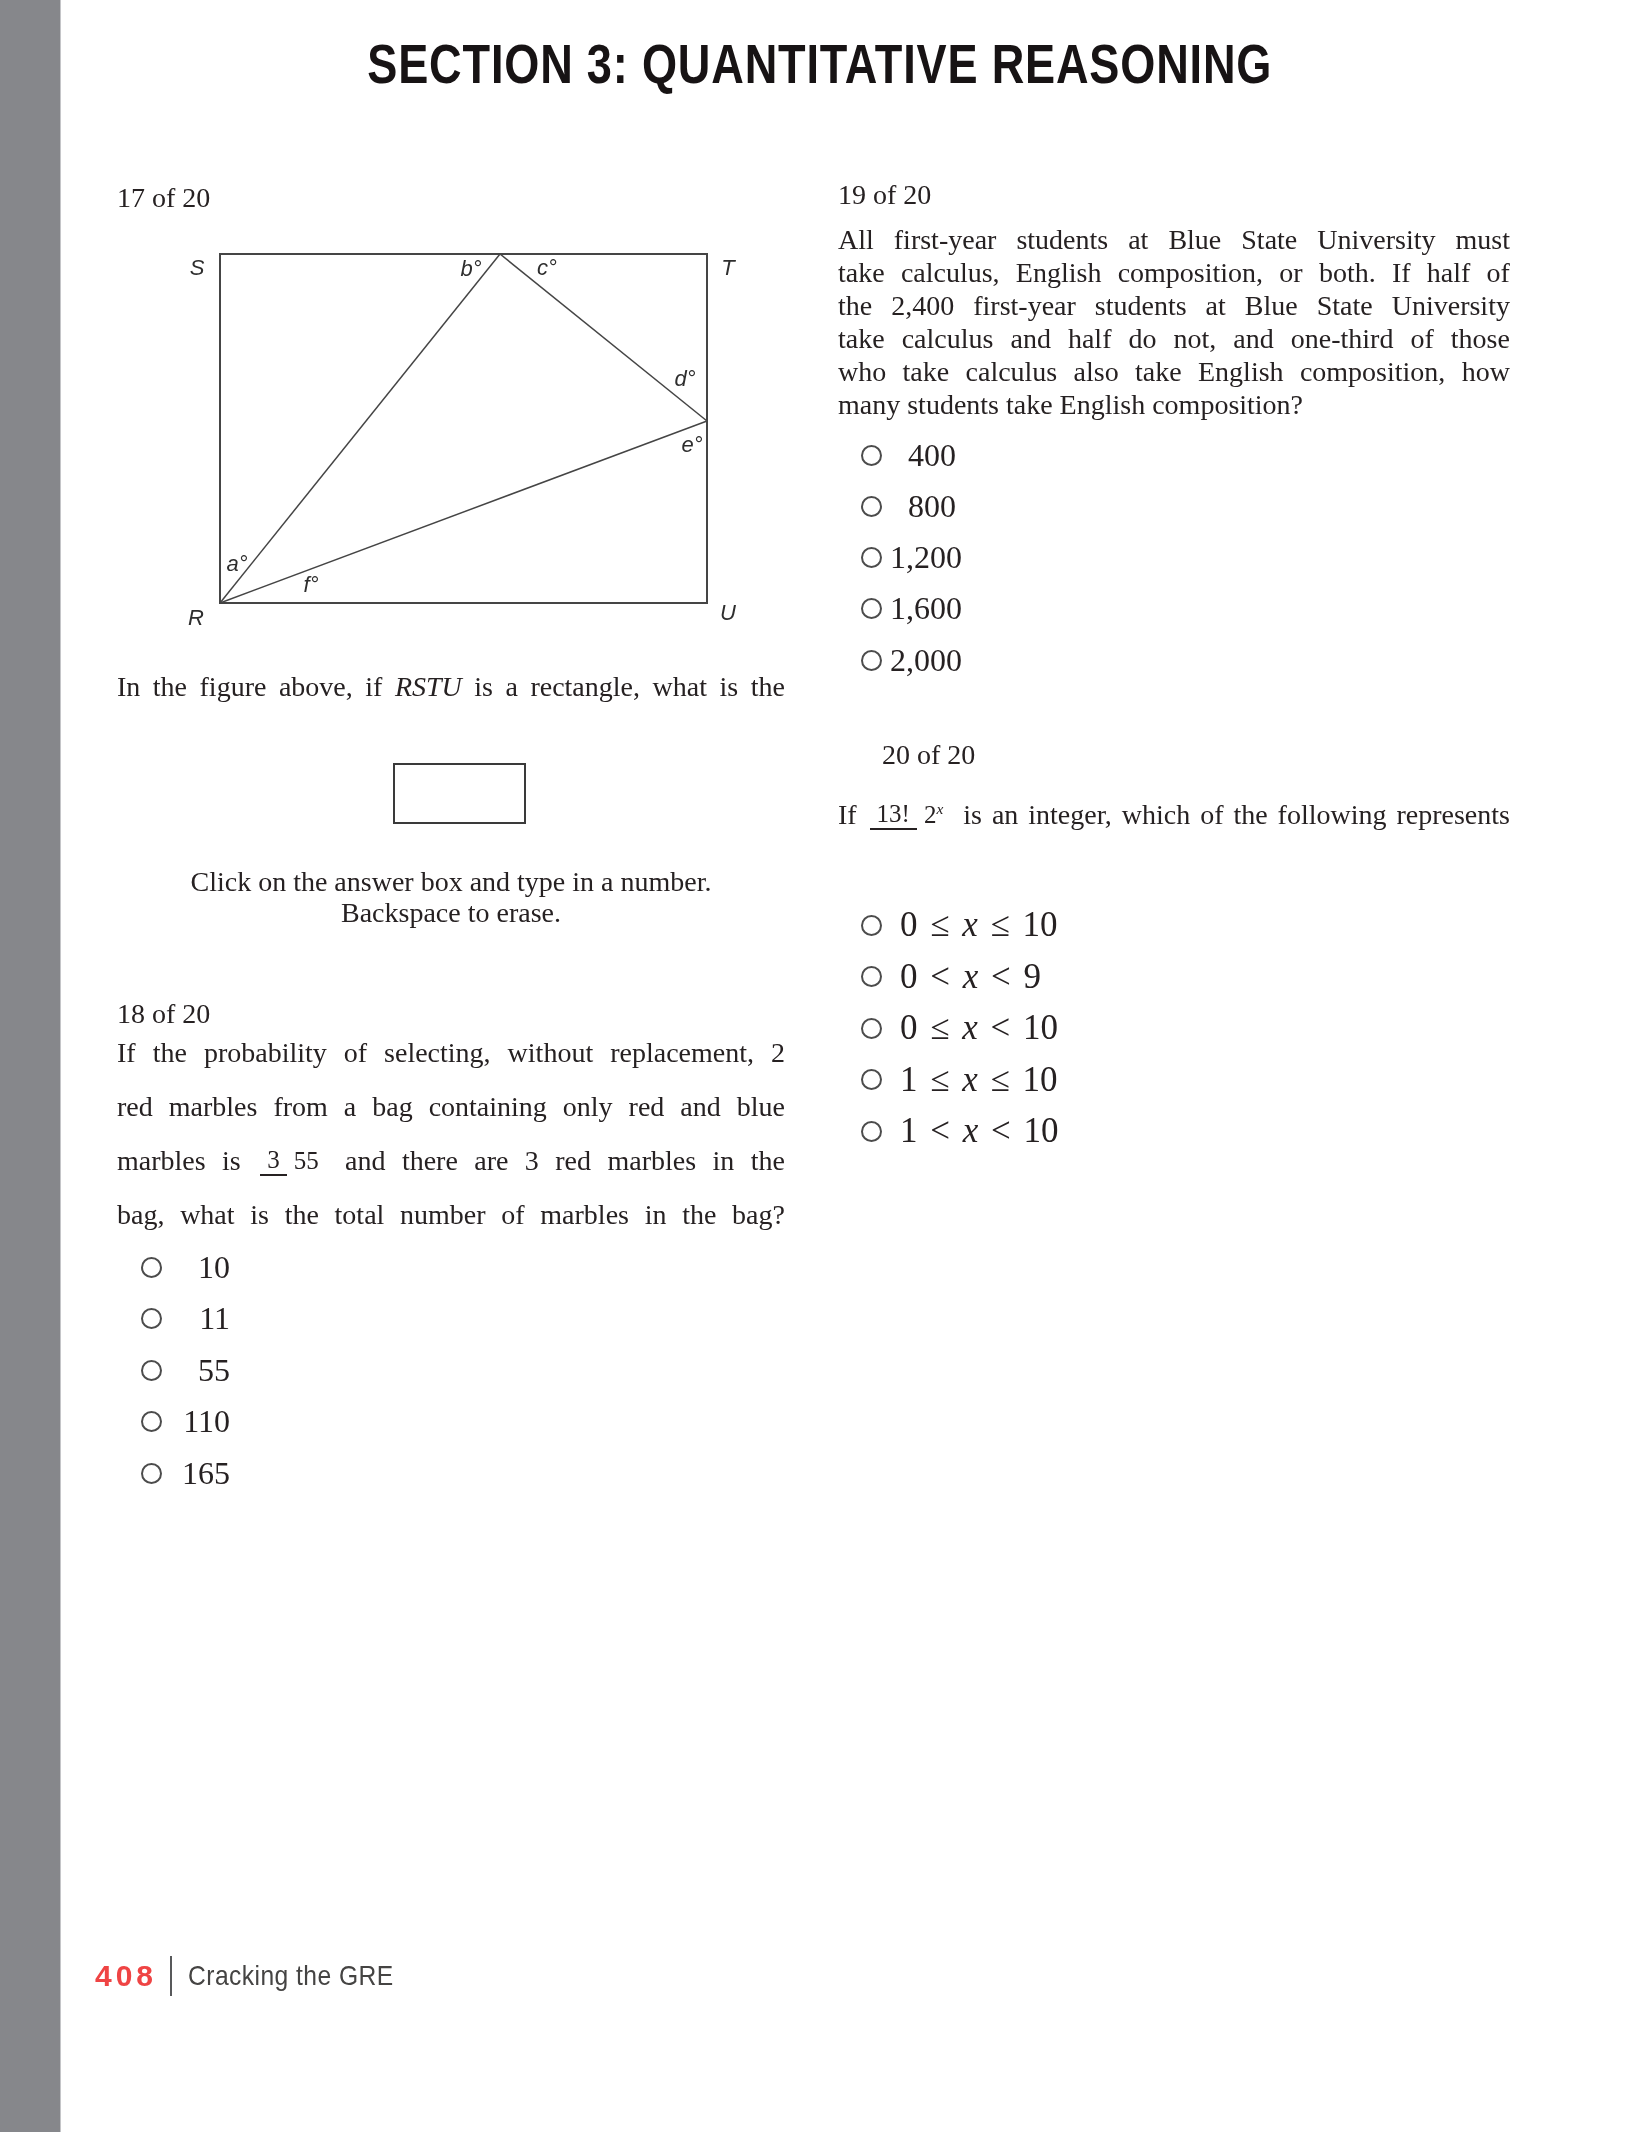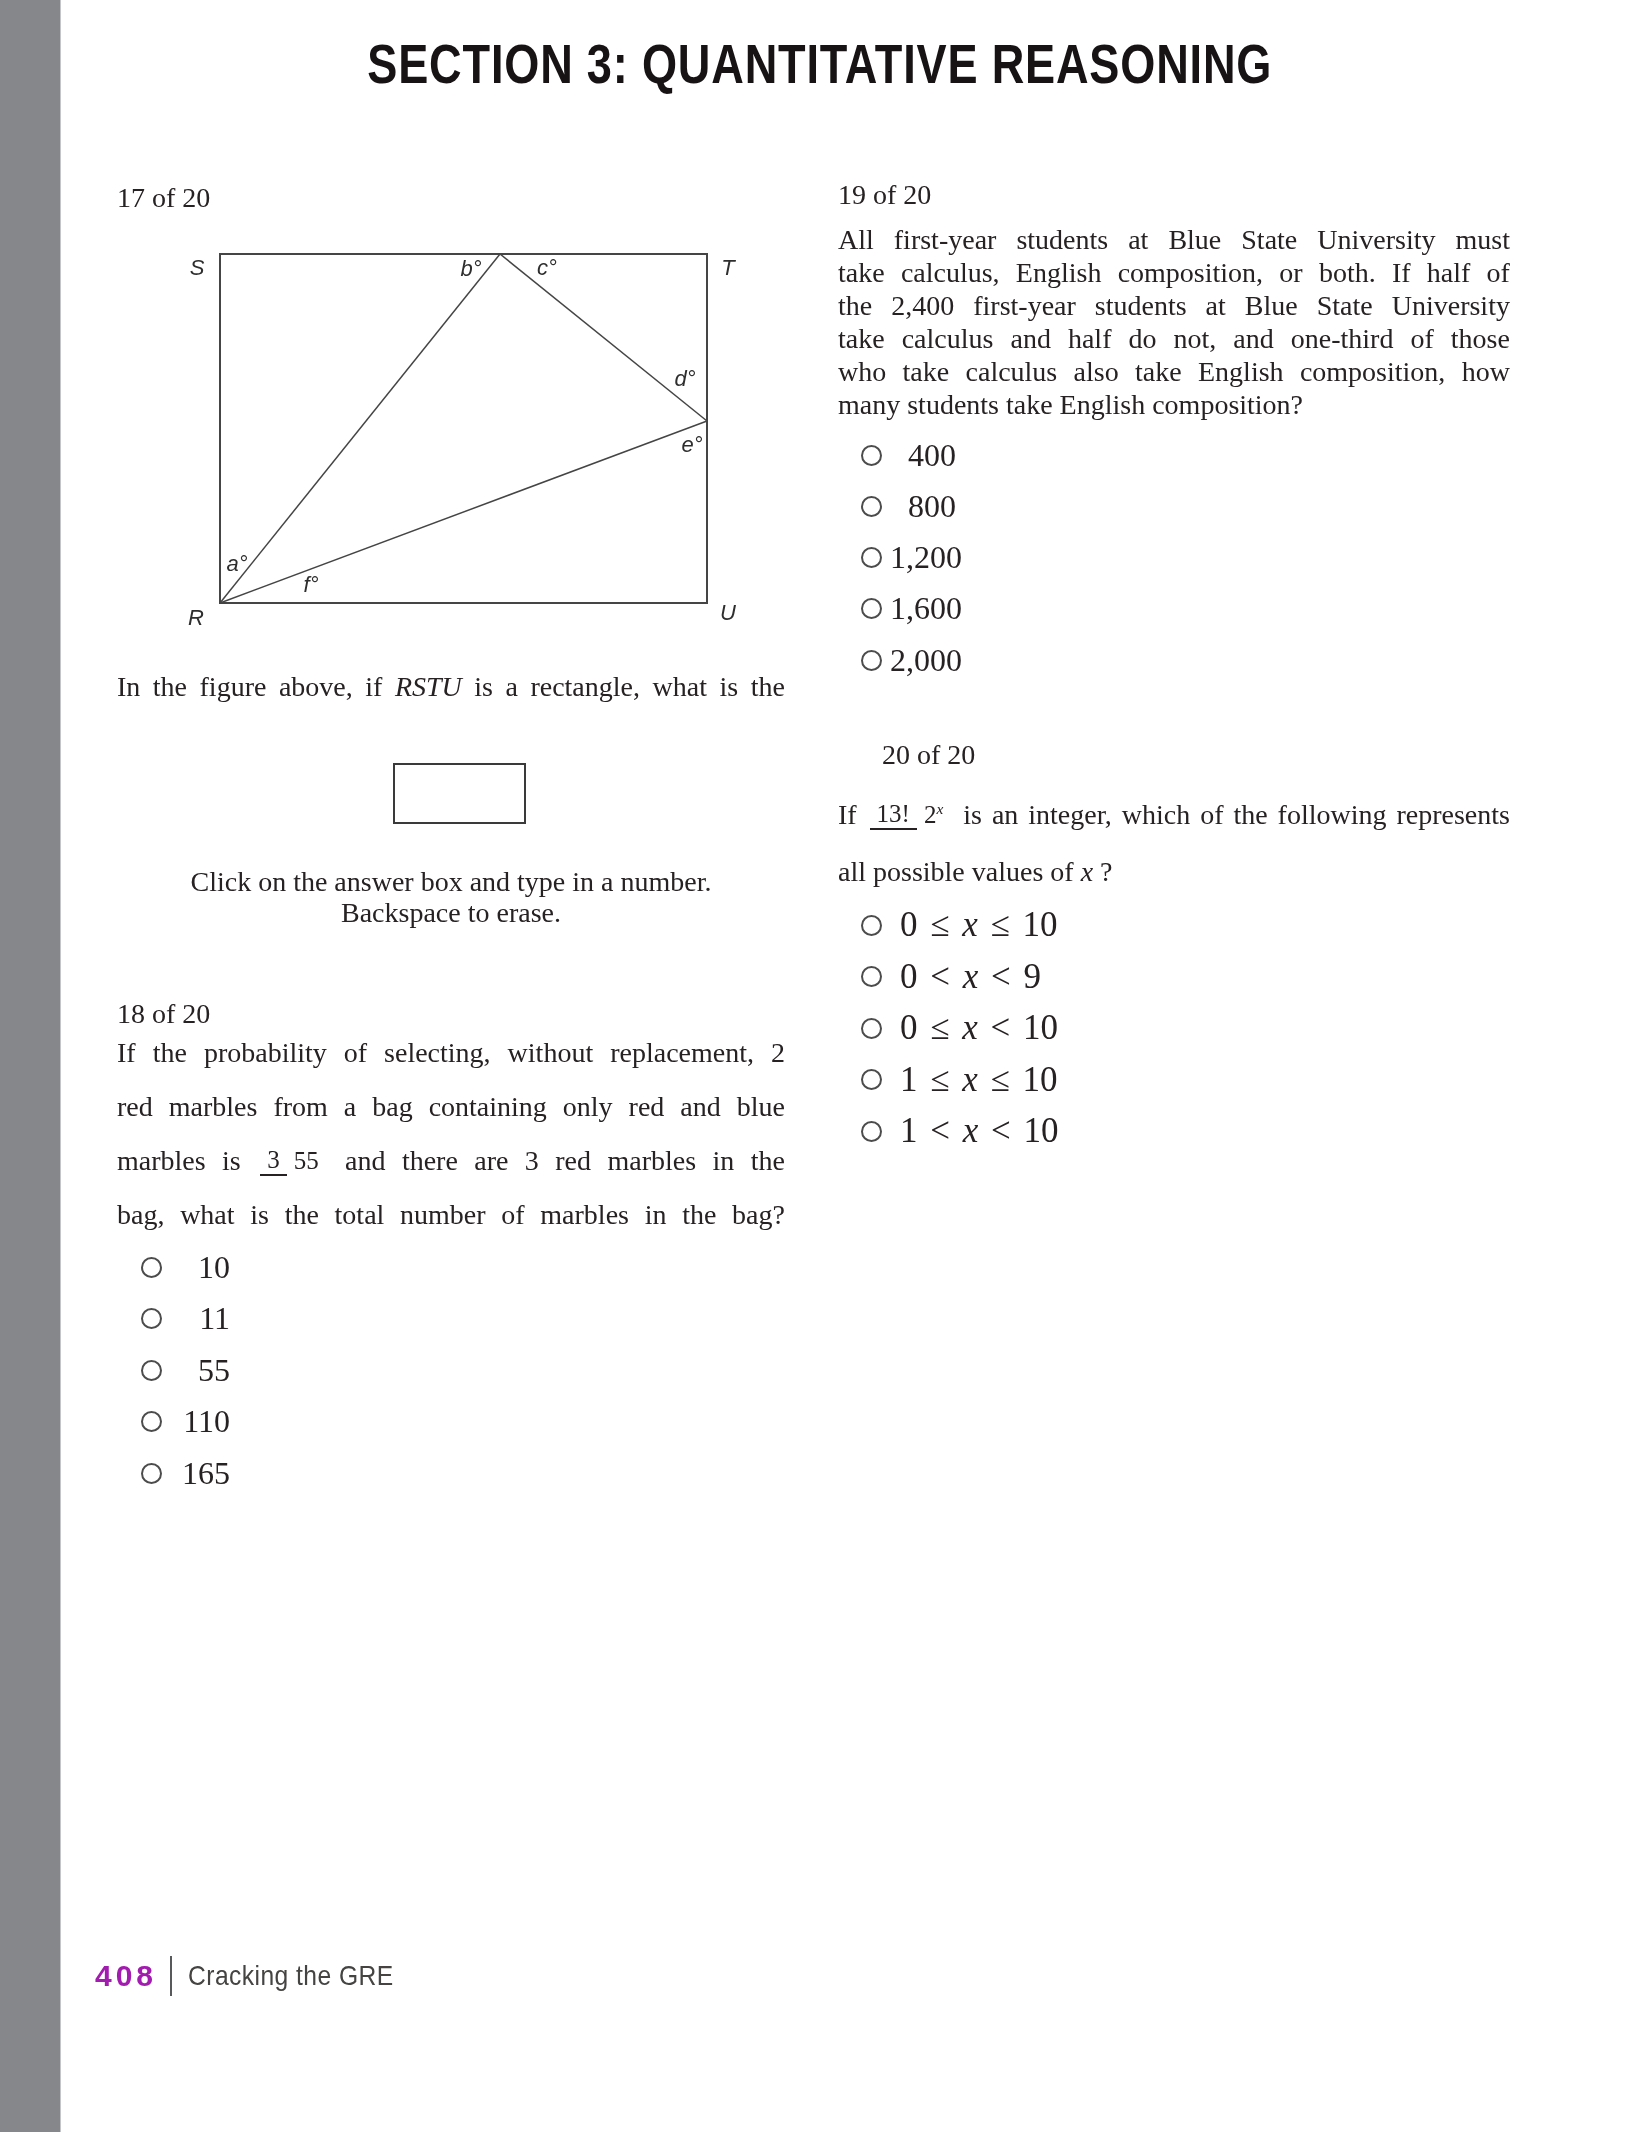--- a/index.html
+++ b/index.html
@@ -28,21 +28,21 @@
   .radio{width:21px;height:21px;border:2px solid #4c4c4c;border-radius:50%;box-sizing:border-box;flex:none;background:transparent;}
   .opt-num{display:inline-block;margin-left:8px;font-size:32px;text-align:right;}
   .w60{width:60px;} .w66{width:66px;}
   .opt-math{margin-left:18px;font-size:35px;word-spacing:4px;white-space:nowrap;}
   .rowh41 .tline{height:41px;line-height:41px;}
   .rowh33 .tline{height:33px;line-height:33px;}
   .rowh54 .tline{height:54px;line-height:54px;}
   .q20r1{height:60px;line-height:60px;}
   .q20r2{height:54px;line-height:54px;}
   .footer{position:absolute;left:95px;top:1954px;height:44px;display:flex;align-items:center;font-family:"Liberation Sans",sans-serif;}
-  .pageno{font-weight:bold;font-size:30px;letter-spacing:4px;color:#a21caf;}
+  .pageno{font-weight:bold;font-size:30px;letter-spacing:4px;color:#ef4444;}
   .fdiv{width:2px;height:40px;background:#58595b;margin:0 16px 0 13px;}
   .booktitle{display:inline-block;font-size:28px;color:#454443;transform:scaleX(0.88);transform-origin:left center;letter-spacing:0.5px;white-space:nowrap;}
 </style>
 </head>
 <body>
 
 <div class="page">
   <div class="graybar"></div>
 
   <div class="title-wrap">
@@ -264,21 +264,20 @@
         </span>
         <span>is</span>
         <span>an</span>
         <span>integer,</span>
         <span>which</span>
         <span>of</span>
         <span>the</span>
         <span>following</span>
         <span>represents</span>
       </div>
-    <div class="tline q20r2"><span>all possible values of </span><span class="it">x</span><span> ?</span></div>
   </div>
 
   <div class="options" style="left:861px;top:900px;">
     <div class="option">
       <div class="radio"></div>
       <span class="opt-math"><span>0 ≤ </span><span class="it">x</span><span> ≤ 10</span></span>
     </div>
     <div class="option">
       <div class="radio"></div>
       <span class="opt-math"><span>0 &lt; </span><span class="it">x</span><span> &lt; 9</span></span>

